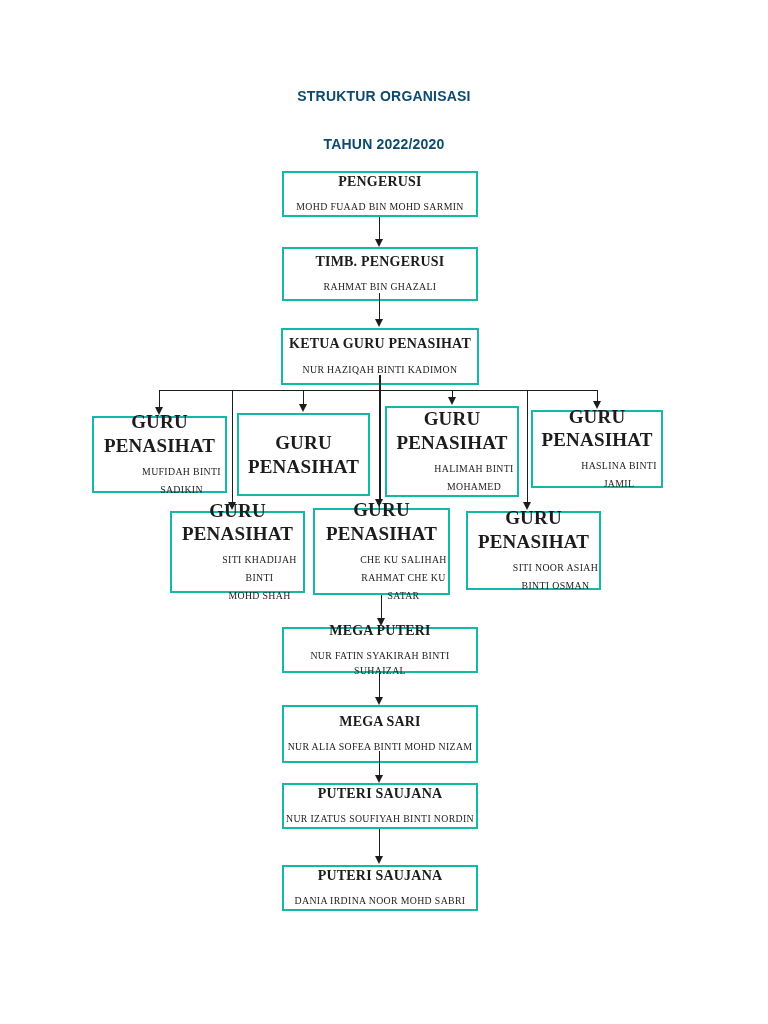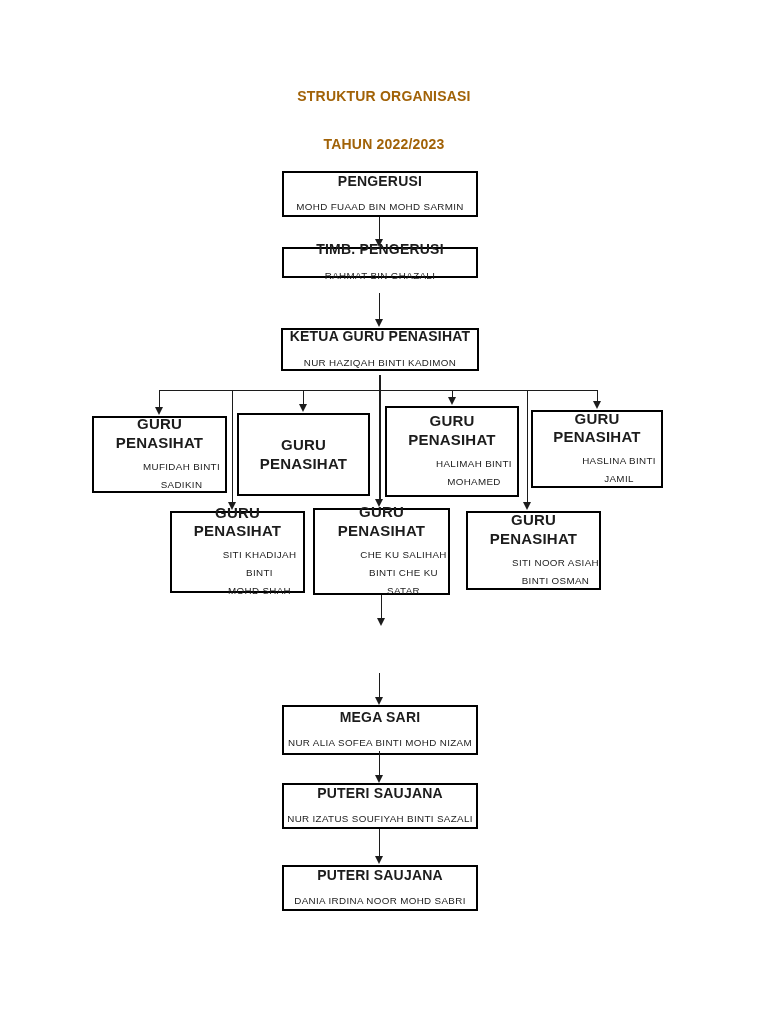--- a/index.html
+++ b/index.html
@@ -17,46 +17,47 @@
     overflow: hidden;
   }
   .title-line {
     position: absolute;
     left: 0;
     width: 768px;
     text-align: center;
     font-weight: bold;
     font-size: 14px;
     letter-spacing: 0.2px;
-    color: #a16207;
+    color: #0c4a6e;
   }
   .node {
     position: absolute;
     box-sizing: border-box;
-    border: 2px solid #000000;
+    border: 2px solid #14b8a6;
     background: #ffffff;
     display: flex;
     flex-direction: column;
     align-items: center;
     justify-content: center;
     text-align: center;
+    font-family: Liberation Serif, serif;
   }
   .node .role {
     font-weight: bold;
     font-size: 14px;
     letter-spacing: 0.2px;
     line-height: 1.25;
   }
   .node .name {
     font-size: 9.8px;
     letter-spacing: 0.35px;
     margin-top: 10px;
     line-height: 1.5;
   }
-  .node-sm .role { font-size: 15px; }
+  .node-sm .role { font-size: 19px; }
   .node-sm .name { margin-top: 5px; line-height: 1.85; }
   .name-line { display: block; margin-left: 44px; }
   .name-line:empty { display: none; }
   .vline {
     position: absolute;
     width: 1.5px;
     background: #1c1c1c;
   }
   .hline {
     position: absolute;
@@ -71,33 +72,33 @@
     border-right: 4.5px solid transparent;
     border-top: 8px solid #1c1c1c;
   }
 </style>
 </head>
 <body>
 
 <div class="canvas">
 
   <div class="title-line" style="top:88px">STRUKTUR ORGANISASI</div>
-  <div class="title-line" style="top:136px">TAHUN 2022/2023</div>
+  <div class="title-line" style="top:136px">TAHUN 2022/2020</div>
 
   <div class="node" style="left:282px;top:171px;width:196px;height:46px">
     <div class="role">PENGERUSI</div>
     <div class="name">MOHD FUAAD BIN MOHD SARMIN</div>
   </div>
 
-  <div class="node" style="left:282px;top:247px;width:196px;height:31px">
+  <div class="node" style="left:282px;top:247px;width:196px;height:54px">
     <div class="role">TIMB. PENGERUSI</div>
     <div class="name">RAHMAT BIN GHAZALI</div>
   </div>
 
-  <div class="node" style="left:281px;top:328px;width:198px;height:43px">
+  <div class="node" style="left:281px;top:328px;width:198px;height:57px">
     <div class="role">KETUA GURU PENASIHAT</div>
     <div class="name">NUR HAZIQAH BINTI KADIMON</div>
   </div>
 
   <div class="node node-sm" style="left:92px;top:416px;width:135px;height:77px">
     <div class="role">GURU PENASIHAT</div>
     <div class="name">
       <span class="name-line">MUFIDAH BINTI</span>
       <span class="name-line">SADIKIN</span>
     </div>
@@ -128,41 +129,45 @@
     <div class="name">
       <span class="name-line">SITI KHADIJAH BINTI</span>
       <span class="name-line">MOHD SHAH</span>
     </div>
   </div>
 
   <div class="node node-sm" style="left:313px;top:508px;width:137px;height:87px">
     <div class="role">GURU PENASIHAT</div>
     <div class="name">
       <span class="name-line">CHE KU SALIHAH</span>
-      <span class="name-line">BINTI CHE KU SATAR</span>
+      <span class="name-line">RAHMAT CHE KU SATAR</span>
     </div>
   </div>
 
   <div class="node node-sm" style="left:466px;top:511px;width:135px;height:79px">
     <div class="role">GURU PENASIHAT</div>
     <div class="name">
       <span class="name-line">SITI NOOR ASIAH</span>
       <span class="name-line">BINTI OSMAN</span>
     </div>
   </div>
 
-
-  <div class="node" style="left:282px;top:705px;width:196px;height:50px">
+  <div class="node" style="left:282px;top:627px;width:196px;height:46px">
+    <div class="role">MEGA PUTERI</div>
+    <div class="name">NUR FATIN SYAKIRAH BINTI SUHAIZAL</div>
+  </div>
+
+  <div class="node" style="left:282px;top:705px;width:196px;height:58px">
     <div class="role">MEGA SARI</div>
     <div class="name">NUR ALIA SOFEA BINTI MOHD NIZAM</div>
   </div>
 
   <div class="node" style="left:282px;top:783px;width:196px;height:46px">
     <div class="role">PUTERI SAUJANA</div>
-    <div class="name">NUR IZATUS SOUFIYAH BINTI SAZALI</div>
+    <div class="name">NUR IZATUS SOUFIYAH BINTI NORDIN</div>
   </div>
 
   <div class="node" style="left:282px;top:865px;width:196px;height:46px">
     <div class="role">PUTERI SAUJANA</div>
     <div class="name">DANIA IRDINA NOOR MOHD SABRI</div>
   </div>
 
   <div class="vline" style="left:378.5px;top:217px;height:23px"></div>
   <div class="arrow-down" style="left:374.5px;top:239px"></div>
 

